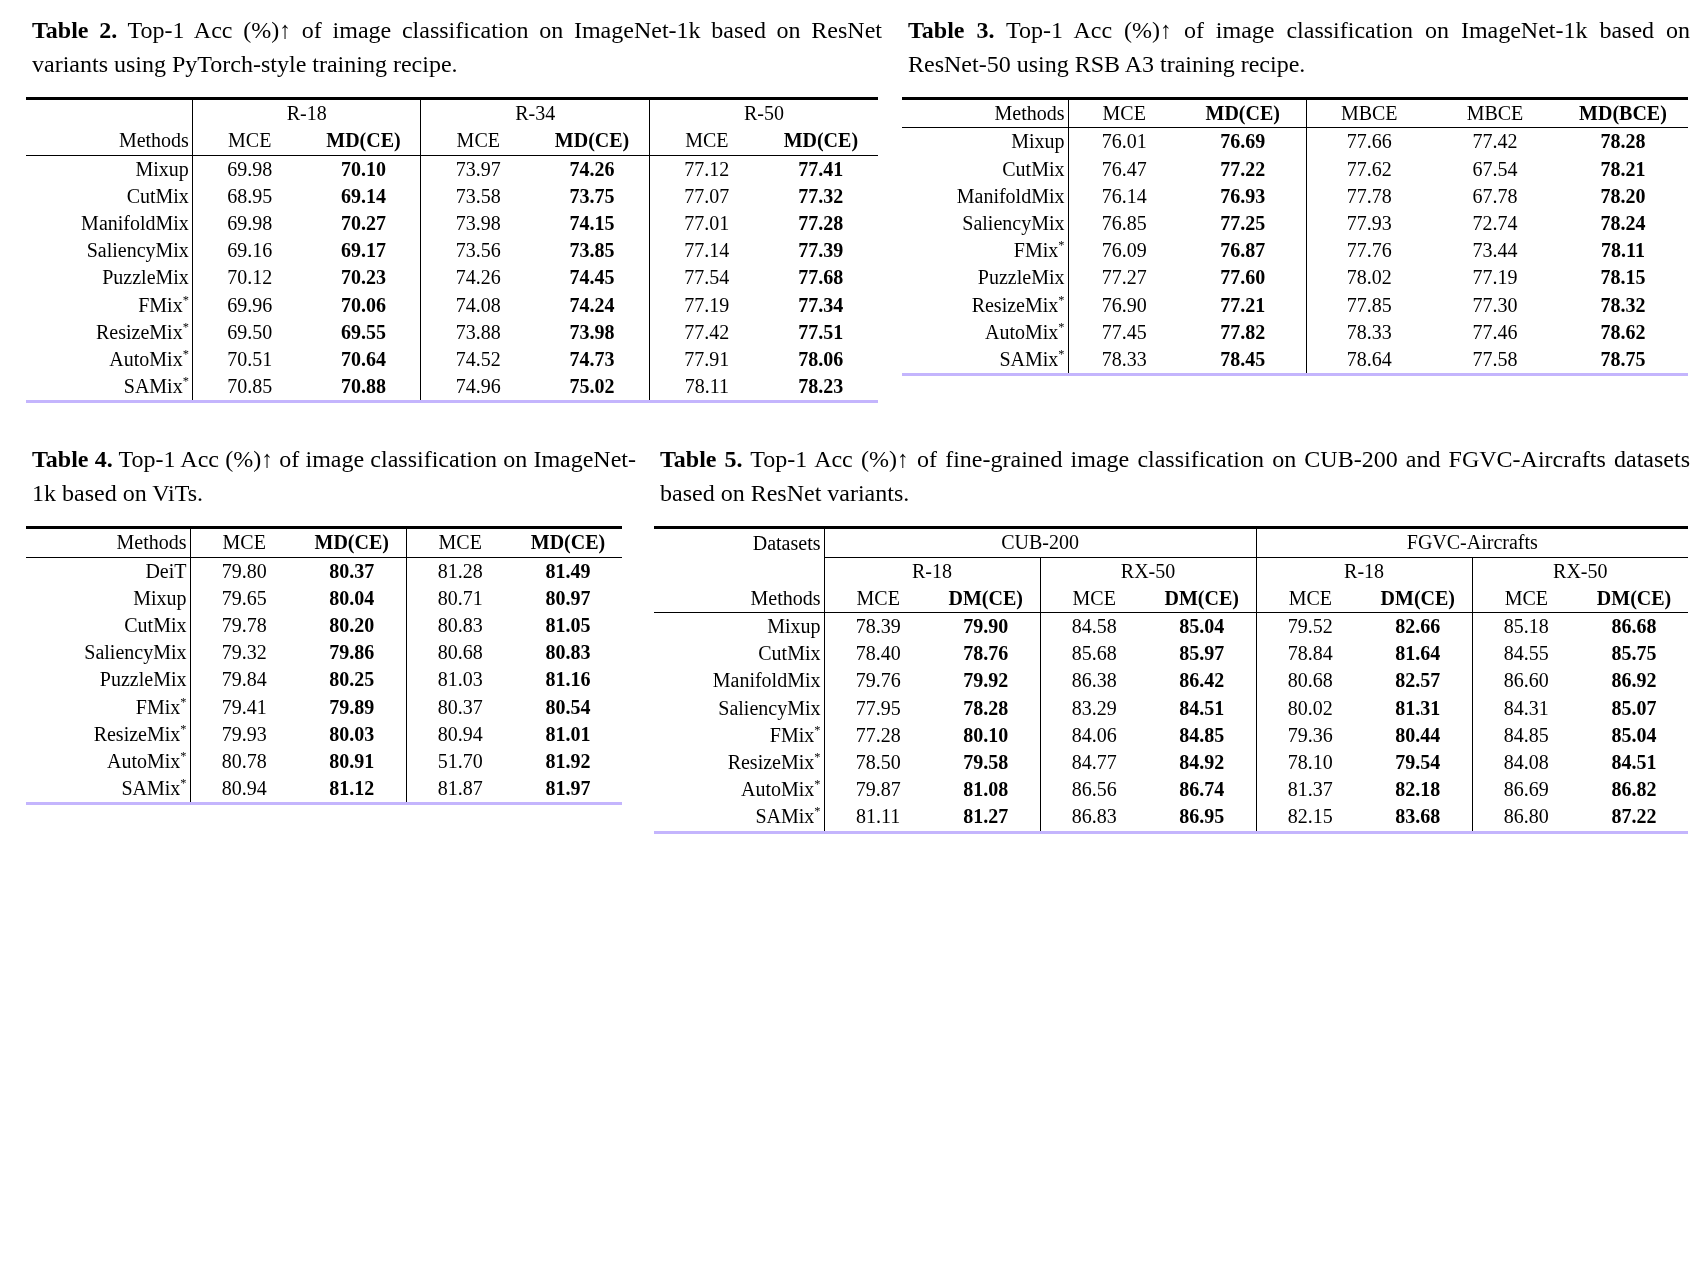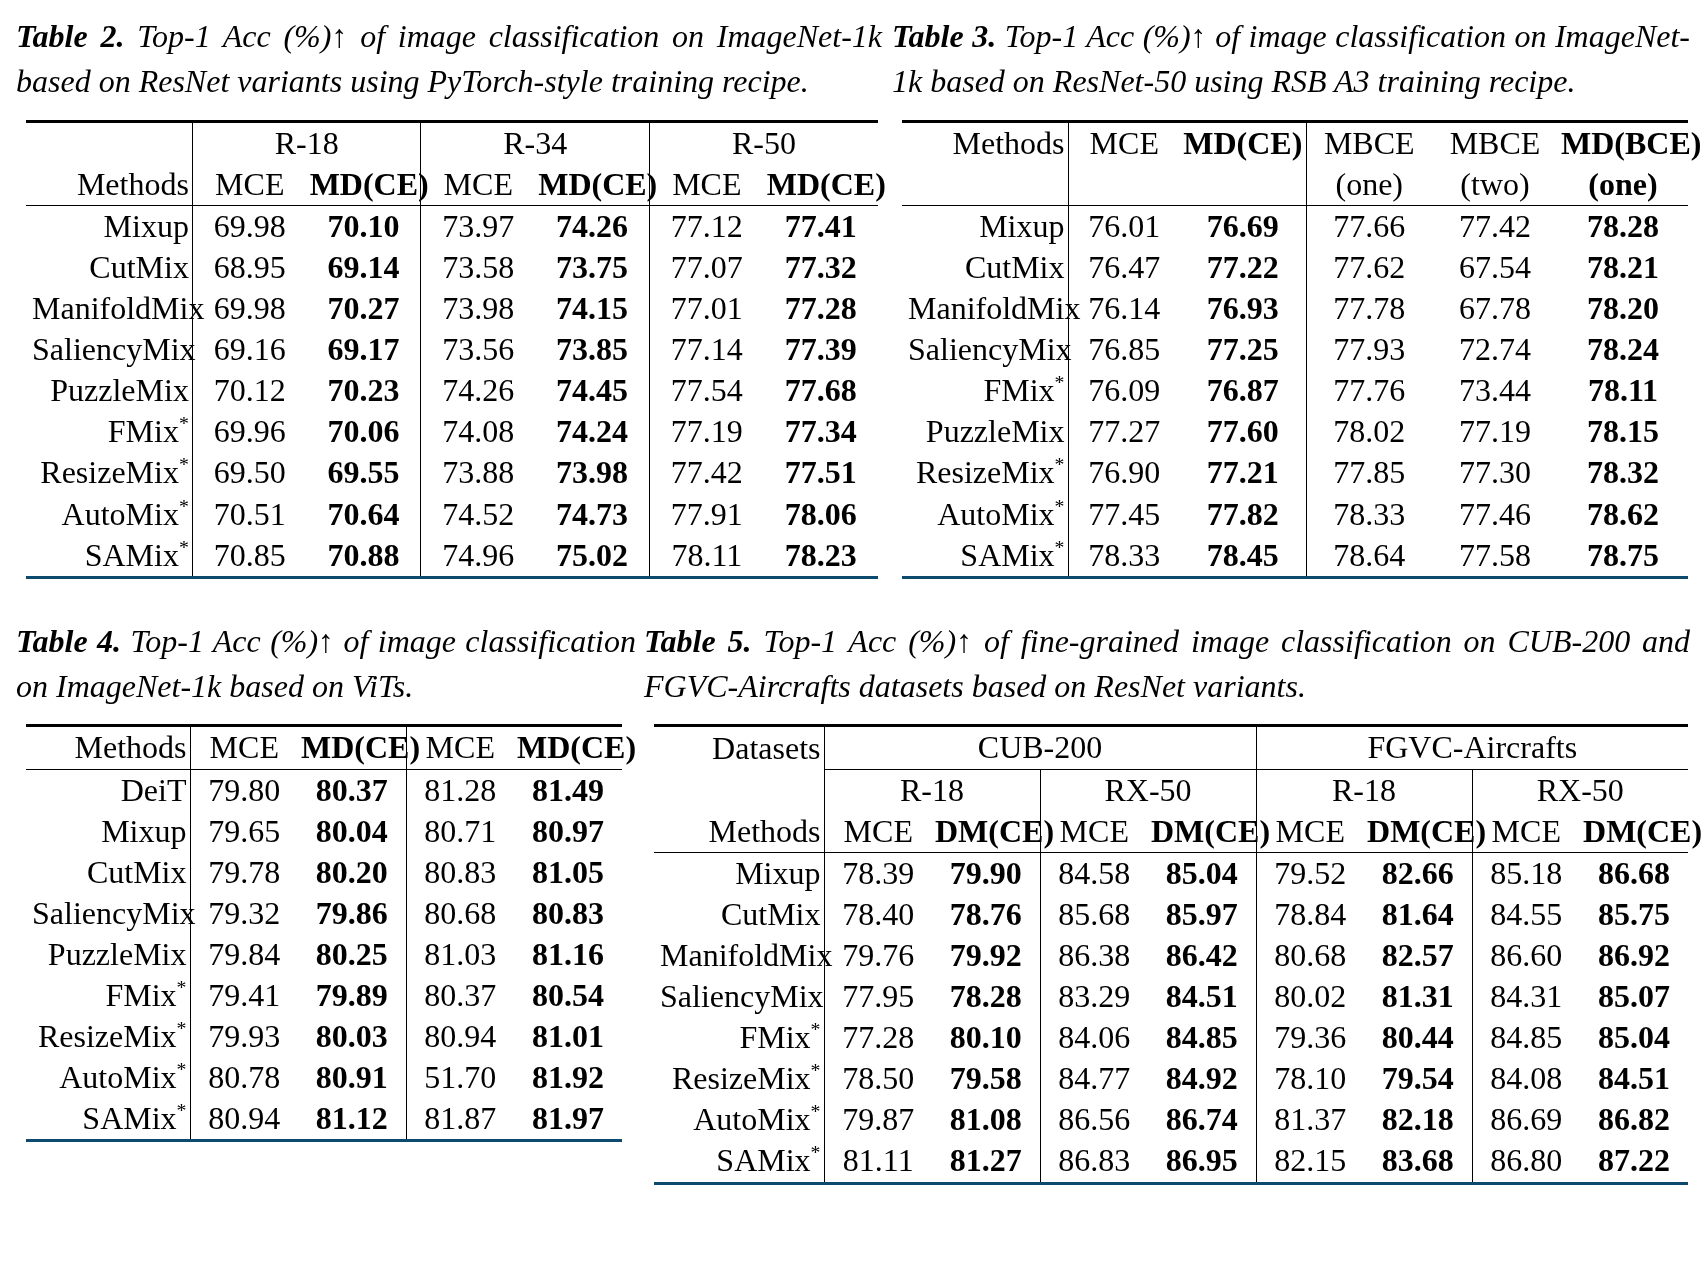--- a/index.html
+++ b/index.html
@@ -5,23 +5,23 @@
   * { box-sizing: border-box; }
   html, body { margin: 0; padding: 0; background: #ffffff; }
   body { font-family: "Liberation Serif", "DejaVu Serif", serif; color: #000000; }
   .page { width: 1706px; min-height: 1276px; padding: 14px 16px 10px 16px; background: #ffffff; }
   .row { display: flex; justify-content: space-between; align-items: flex-start; }
   .top-row { margin-bottom: 40px; }
   .block-t2 { width: 866px; }
   .block-t3 { width: 798px; }
   .block-t4 { width: 620px; }
   .block-t5 { width: 1046px; }
-  .caption { font-size: 32px; line-height: 1.4; text-align: justify; margin: 0 0 16px 0; font-style: italic; }
+  .caption { font-size: 24px; line-height: 1.4; text-align: justify; margin: 0 0 16px 16px; }
   .cap-label { font-weight: bold; }
-  table { border-collapse: collapse; table-layout: fixed; border-top: 3px solid #000; border-bottom: 3px solid #0c4a6e; font-size: 32px; margin-left: 10px; }
+  table { border-collapse: collapse; table-layout: fixed; border-top: 3px solid #000; border-bottom: 3px solid #c4b5fd; font-size: 20px; margin-left: 10px; }
   .t2 { width: 852px; }
   .t3 { width: 786px; }
   .t4 { width: 596px; }
   .t5 { width: 1034px; }
   th, td { padding: 2px 3px; font-weight: normal; line-height: 1.16; white-space: nowrap; overflow: visible; }
   th.group { text-align: center; }
   .num { text-align: center; }
   .method { text-align: right; padding-left: 6px; }
   .vbar { border-left: 1.5px solid #000; }
   .bold, th.bold { font-weight: bold; }
@@ -164,28 +164,20 @@
         </colgroup>
         <thead>
           <tr>
             <th class="method">Methods</th>
             <th class="vbar num">MCE</th>
             <th class="num bold">MD(CE)</th>
             <th class="vbar num">MBCE</th>
             <th class="num">MBCE</th>
             <th class="num bold">MD(BCE)</th>
           </tr>
-          <tr>
-            <th class="method"></th>
-            <th class="vbar num"></th>
-            <th class="num"></th>
-            <th class="vbar num">(one)</th>
-            <th class="num">(two)</th>
-            <th class="num bold">(one)</th>
-          </tr>
         </thead>
         <tbody>
             <tr>
               <td class="method">Mixup</td>
               <td class="num vbar">76.01</td>
               <td class="num bold">76.69</td>
               <td class="num vbar">77.66</td>
               <td class="num">77.42</td>
               <td class="num bold">78.28</td>
             </tr>

